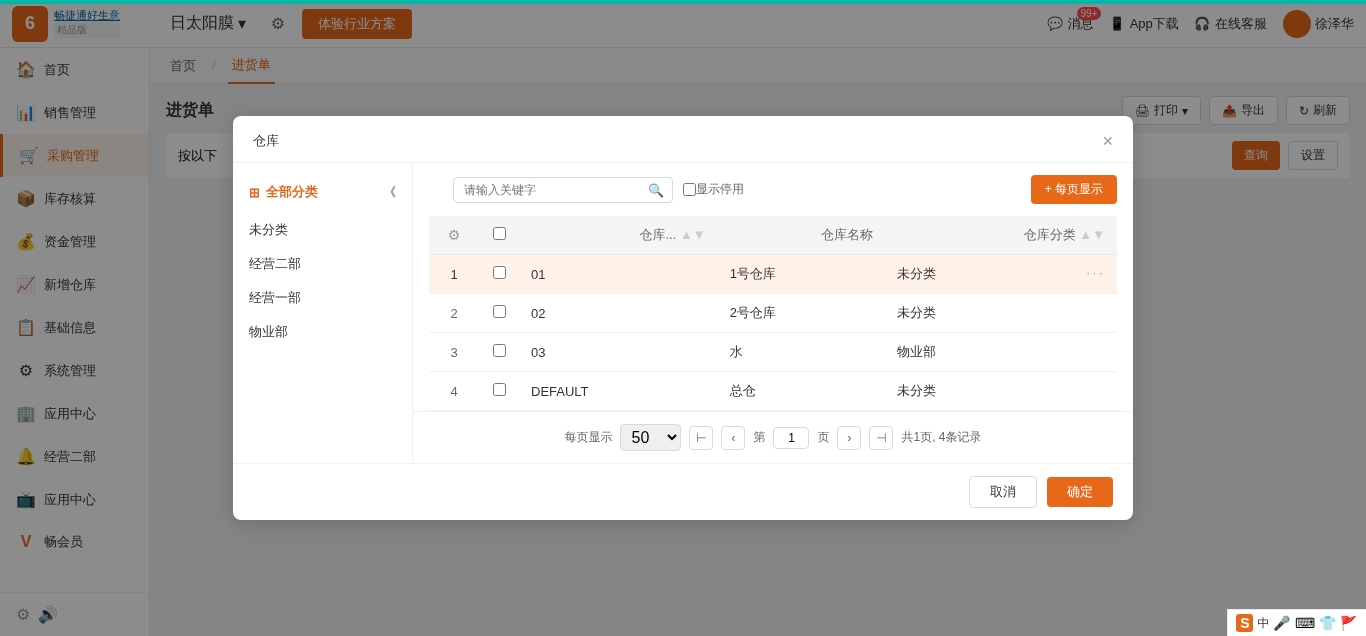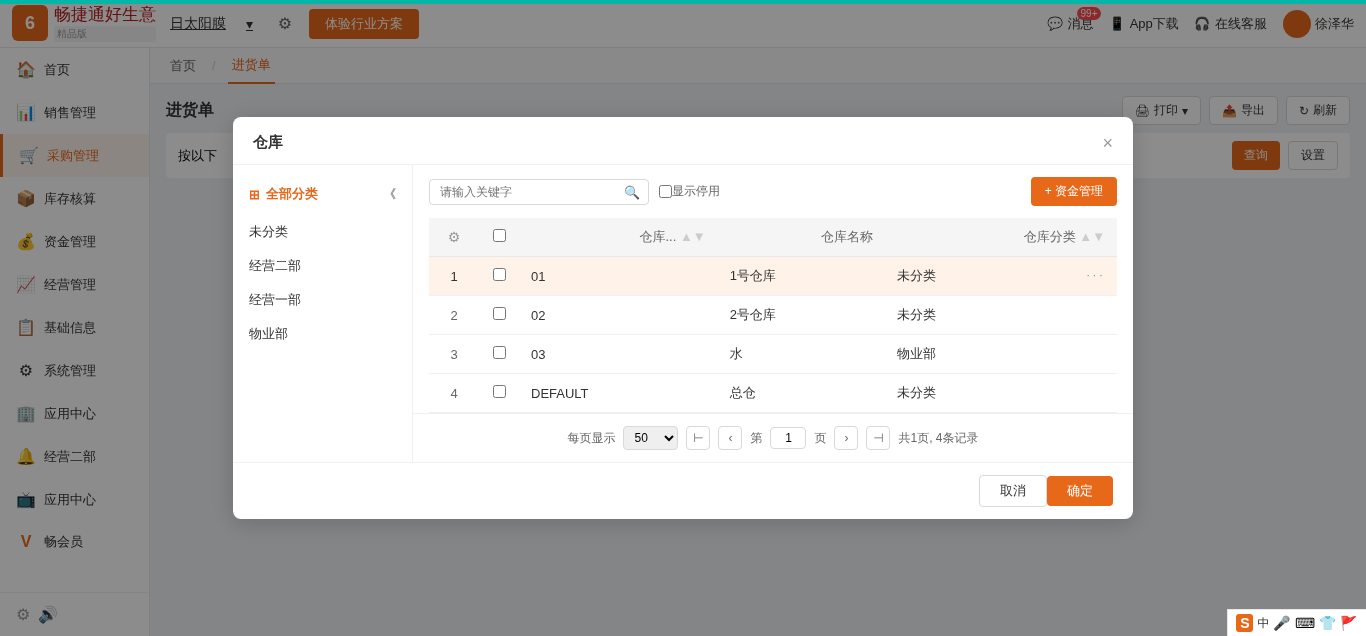--- a/index.html
+++ b/index.html
@@ -2,24 +2,24 @@
 <html><head>
   <meta charset="utf-8">
   <style>
     * { box-sizing: border-box; margin: 0; padding: 0; }
     body { font-family: "Microsoft YaHei", "PingFang SC", sans-serif; font-size: 13px; background: #f0f2f5; overflow: hidden; }
 
     
     .topbar { height: 48px; background: #fff; display: flex; align-items: center; padding: 0 12px; border-bottom: 1px solid #e8e8e8; position: relative; z-index: 10; }
     .topbar-logo { display: flex; align-items: center; gap: 6px; width: 150px; }
     .logo-icon { width: 36px; height: 36px; background: #e8681a; border-radius: 6px; display: flex; align-items: center; justify-content: center; color: #fff; font-size: 18px; font-weight: bold; }
-    .logo-text { font-size: 17px; color: #b91c1c; line-height: 1.2; }
+    .logo-text { font-size: 11px; color: #0369a1; line-height: 1.2; text-decoration: underline; }
     .logo-badge { font-size: 10px; color: #999; background: #f5f5f5; border-radius: 2px; padding: 1px 3px; }
     .topbar-center { display: flex; align-items: center; gap: 8px; flex: 1; }
-    .topbar-dropdown { display: flex; align-items: center; gap: 20px; font-size: 14px; color: #333; cursor: pointer; padding: 4px 8px; border-radius: 4px; text-decoration: underline; }
+    .topbar-dropdown { display: flex; align-items: center; gap: 4px; font-size: 16px; color: #333; cursor: pointer; padding: 4px 8px; border-radius: 4px; }
     .topbar-gear { width: 32px; height: 32px; display: flex; align-items: center; justify-content: center; cursor: pointer; color: #666; font-size: 16px; }
     .btn-industry { background: #e8681a; color: #fff; border: none; border-radius: 4px; padding: 6px 16px; cursor: pointer; font-size: 13px; }
     .topbar-right { display: flex; align-items: center; gap: 16px; margin-left: auto; }
     .topbar-right-item { display: flex; align-items: center; gap: 4px; color: #333; font-size: 13px; cursor: pointer; position: relative; }
     .badge-red { background: #ff4d4f; color: #fff; font-size: 10px; border-radius: 10px; padding: 1px 4px; position: absolute; top: -8px; right: -8px; }
     .avatar { width: 28px; height: 28px; background: #e8681a; border-radius: 50%; display: flex; align-items: center; justify-content: center; color: #fff; font-size: 11px; }
 
     
     .layout { display: flex; height: calc(100vh - 48px); }
 
@@ -41,34 +41,34 @@
     .page-title { font-size: 16px; font-weight: bold; color: #333; }
     .btn-default { border: 1px solid #d9d9d9; background: #fff; color: #333; border-radius: 4px; padding: 5px 12px; cursor: pointer; font-size: 12px; display: flex; align-items: center; gap: 4px; }
     .btn-primary { background: #e8681a; border: none; color: #fff; border-radius: 4px; padding: 5px 12px; cursor: pointer; font-size: 12px; }
 
     
     .overlay { position: fixed; top: 0; left: 0; width: 100%; height: 100%; background: rgba(0,0,0,0.45); z-index: 100; display: flex; align-items: center; justify-content: center; }
 
     
     .modal { background: #fff; border-radius: 8px; width: 900px; max-height: 600px; display: flex; flex-direction: column; box-shadow: 0 4px 24px rgba(0,0,0,0.18); }
     .modal-header { display: flex; align-items: center; justify-content: space-between; padding: 16px 20px 12px; border-bottom: 1px solid #f0f0f0; }
-    .modal-title { font-size: 15px; font-weight: bold; color: #333; }
+    .modal-title { font-size: 13px; font-weight: normal; color: #333; }
     .modal-close { cursor: pointer; color: #999; font-size: 18px; line-height: 1; }
     .modal-body { display: flex; flex: 1; overflow: hidden; }
 
     
     .category-panel { width: 180px; border-right: 1px solid #f0f0f0; padding: 12px 0; display: flex; flex-direction: column; }
     .category-header { display: flex; align-items: center; gap: 6px; padding: 8px 16px 12px; font-size: 13px; font-weight: bold; color: #e8681a; }
     .category-collapse { margin-left: auto; color: #999; cursor: pointer; font-size: 12px; }
     .category-item { padding: 8px 16px; color: #333; cursor: pointer; font-size: 13px; }
 
     
     .table-panel { flex: 1; display: flex; flex-direction: column; overflow: hidden; }
     .table-toolbar { padding: 12px 16px; display: flex; align-items: center; gap: 10px; }
-    .search-input-wrap { position: relative; }
+    .search-input-wrap { position: relative; margin-left: 24px; }
     .search-input { border: 1px solid #d9d9d9; border-radius: 4px; padding: 5px 30px 5px 10px; width: 220px; font-size: 12px; outline: none; }
     .search-icon { position: absolute; right: 8px; top: 50%; transform: translateY(-50%); color: #999; cursor: pointer; }
     .show-disabled { display: flex; align-items: center; font-size: 12px; color: #666; }
     .show-disabled input { margin: 0; }
     .btn-add { margin-left: auto; background: #e8681a; border: none; color: #fff; border-radius: 4px; padding: 6px 14px; cursor: pointer; font-size: 12px; }
 
     
     .table-wrap { flex: 1; overflow-y: auto; padding: 0 16px; }
     table { width: 100%; border-collapse: collapse; font-size: 13px; }
     thead tr { background: #f5f5f5; }
@@ -77,26 +77,26 @@
     tr.row-highlighted { background: #fff2e8; }
     tr.row-highlighted td { color: #333; }
     .row-actions { color: #999; cursor: pointer; letter-spacing: 2px; }
     .col-num { width: 50px; text-align: center; color: #666; }
     .col-checkbox { width: 40px; text-align: center; }
     .col-gear { width: 50px; text-align: center; }
     .gear-icon { color: #999; cursor: pointer; font-size: 14px; }
 
     
     .pagination { padding: 12px 16px; display: flex; align-items: center; justify-content: center; gap: 8px; border-top: 1px solid #f0f0f0; font-size: 12px; color: #666; }
-    .page-select { border: 1px solid #d9d9d9; border-radius: 4px; padding: 3px 6px; font-size: 12px; }
+    .page-select { border: 1px solid #d9d9d9; border-radius: 4px; padding: 3px 6px; font-size: 16px; }
     .page-btn { border: 1px solid #d9d9d9; background: #fff; border-radius: 4px; width: 24px; height: 24px; display: flex; align-items: center; justify-content: center; cursor: pointer; color: #666; font-size: 12px; }
     .page-input { border: 1px solid #d9d9d9; border-radius: 4px; width: 36px; text-align: center; padding: 3px 4px; font-size: 12px; }
 
     
-    .modal-footer { padding: 12px 20px; display: flex; align-items: center; justify-content: flex-end; border-top: 1px solid #f0f0f0; }
+    .modal-footer { padding: 12px 20px; display: flex; align-items: center; justify-content: flex-end; gap: 10px; border-top: 1px solid #f0f0f0; }
     .btn-cancel { border: 1px solid #d9d9d9; background: #fff; color: #333; border-radius: 4px; padding: 6px 20px; cursor: pointer; font-size: 13px; }
     .btn-confirm { background: #e8681a; border: none; color: #fff; border-radius: 4px; padding: 6px 20px; cursor: pointer; font-size: 13px; }
 
     
     .corner-logo { position: fixed; bottom: 0; right: 0; display: flex; align-items: center; gap: 4px; padding: 4px 8px; background: #fff; border-top: 1px solid #e8e8e8; border-left: 1px solid #e8e8e8; z-index: 200; }
     .corner-s { background: #e8681a; color: #fff; font-weight: bold; font-size: 14px; border-radius: 3px; padding: 1px 4px; }
 
     .teal-bar { height: 4px; background: #00b7a8; position: fixed; top: 0; right: 0; left: 0; z-index: 999; }
   </style>
 </head>
@@ -159,21 +159,21 @@
     <div class="sidebar-item">
       <span class="sidebar-icon">📦</span>
       <span>库存核算</span>
     </div>
     <div class="sidebar-item">
       <span class="sidebar-icon">💰</span>
       <span>资金管理</span>
     </div>
     <div class="sidebar-item">
       <span class="sidebar-icon">📈</span>
-      <span>经营管理</span>
+      <span>新增仓库</span>
     </div>
     <div class="sidebar-item">
       <span class="sidebar-icon">📋</span>
       <span>基础信息</span>
     </div>
     <div class="sidebar-item">
       <span class="sidebar-icon">⚙</span>
       <span>系统管理</span>
     </div>
     <div class="sidebar-item">
@@ -261,21 +261,21 @@
 
         <div class="table-toolbar">
           <div class="search-input-wrap">
             <input class="search-input" type="text" placeholder="请输入关键字" style="">
             <span class="search-icon">🔍</span>
           </div>
           <label class="show-disabled">
             <input type="checkbox" style="">
             <span>显示停用</span>
           </label>
-          <button class="btn-add">+ 资金管理</button>
+          <button class="btn-add">+ 每页显示</button>
         </div>
 
         <div class="table-wrap">
           <table>
             <thead>
               <tr>
                 <th class="col-gear"><span class="gear-icon">⚙</span></th>
                 <th class="col-checkbox"><input type="checkbox" style=""></th>
                 <th>
                   <span>仓库...</span> <span style="color:#ccc;">▲▼</span>

